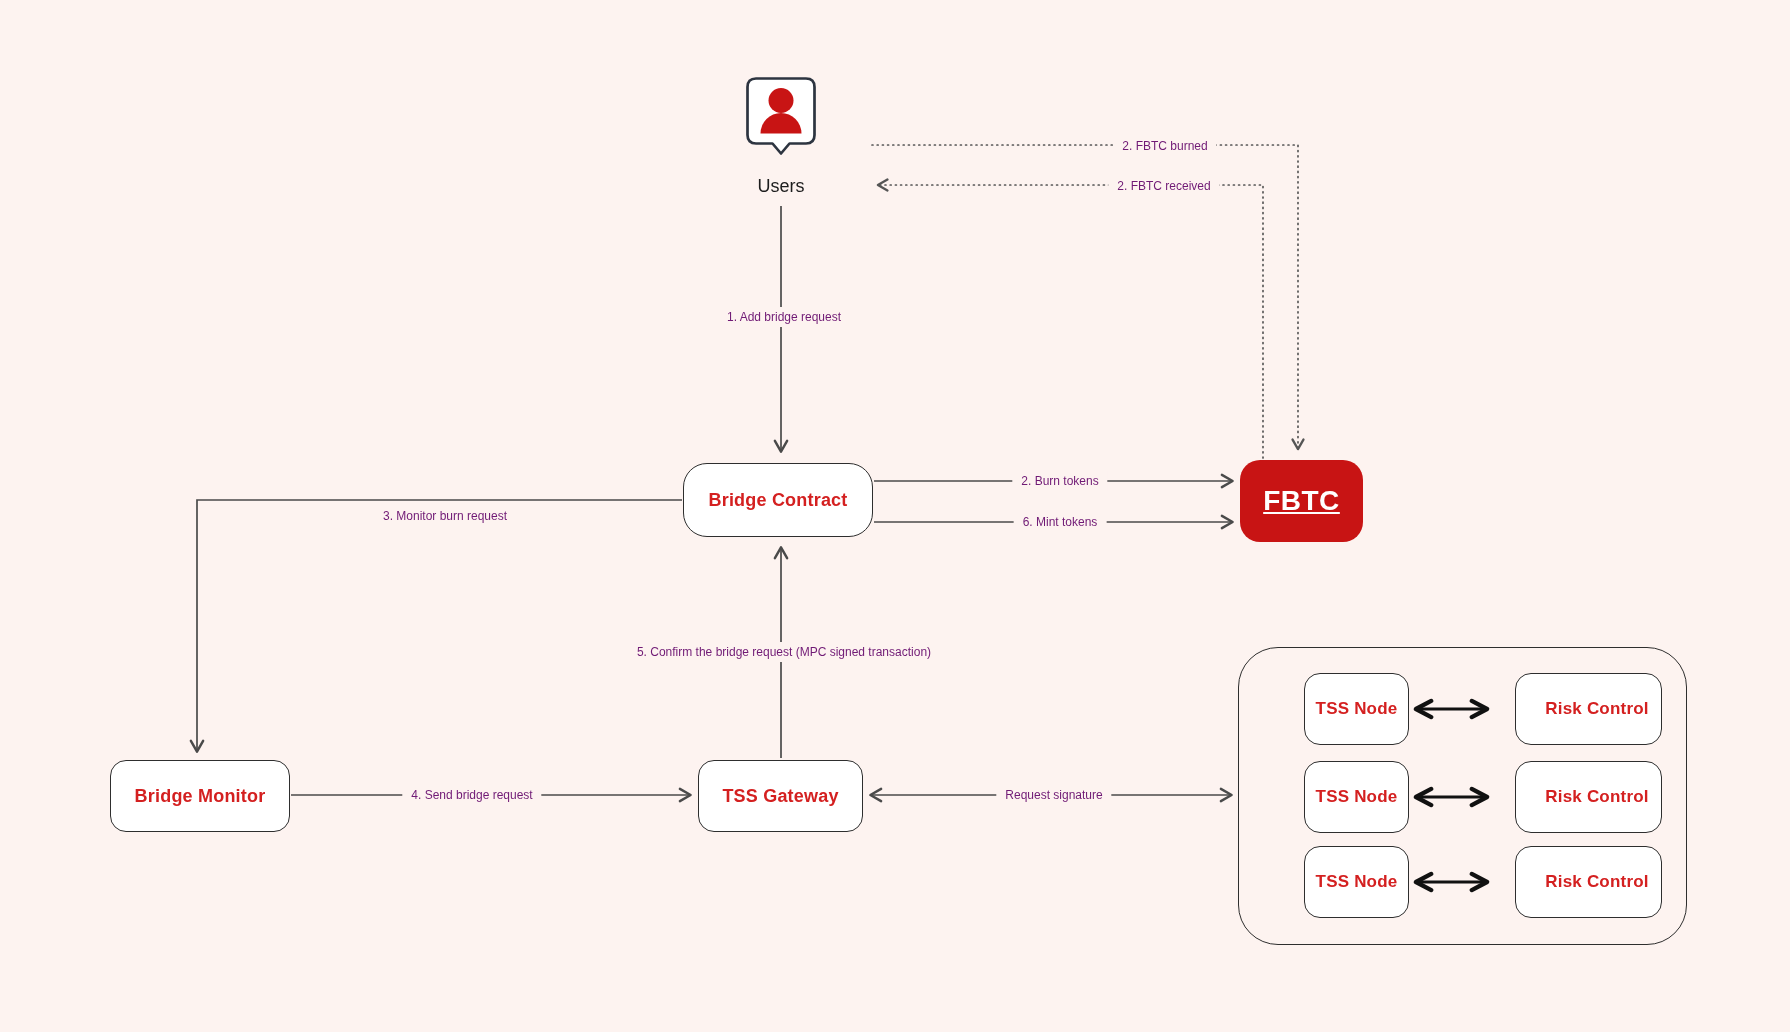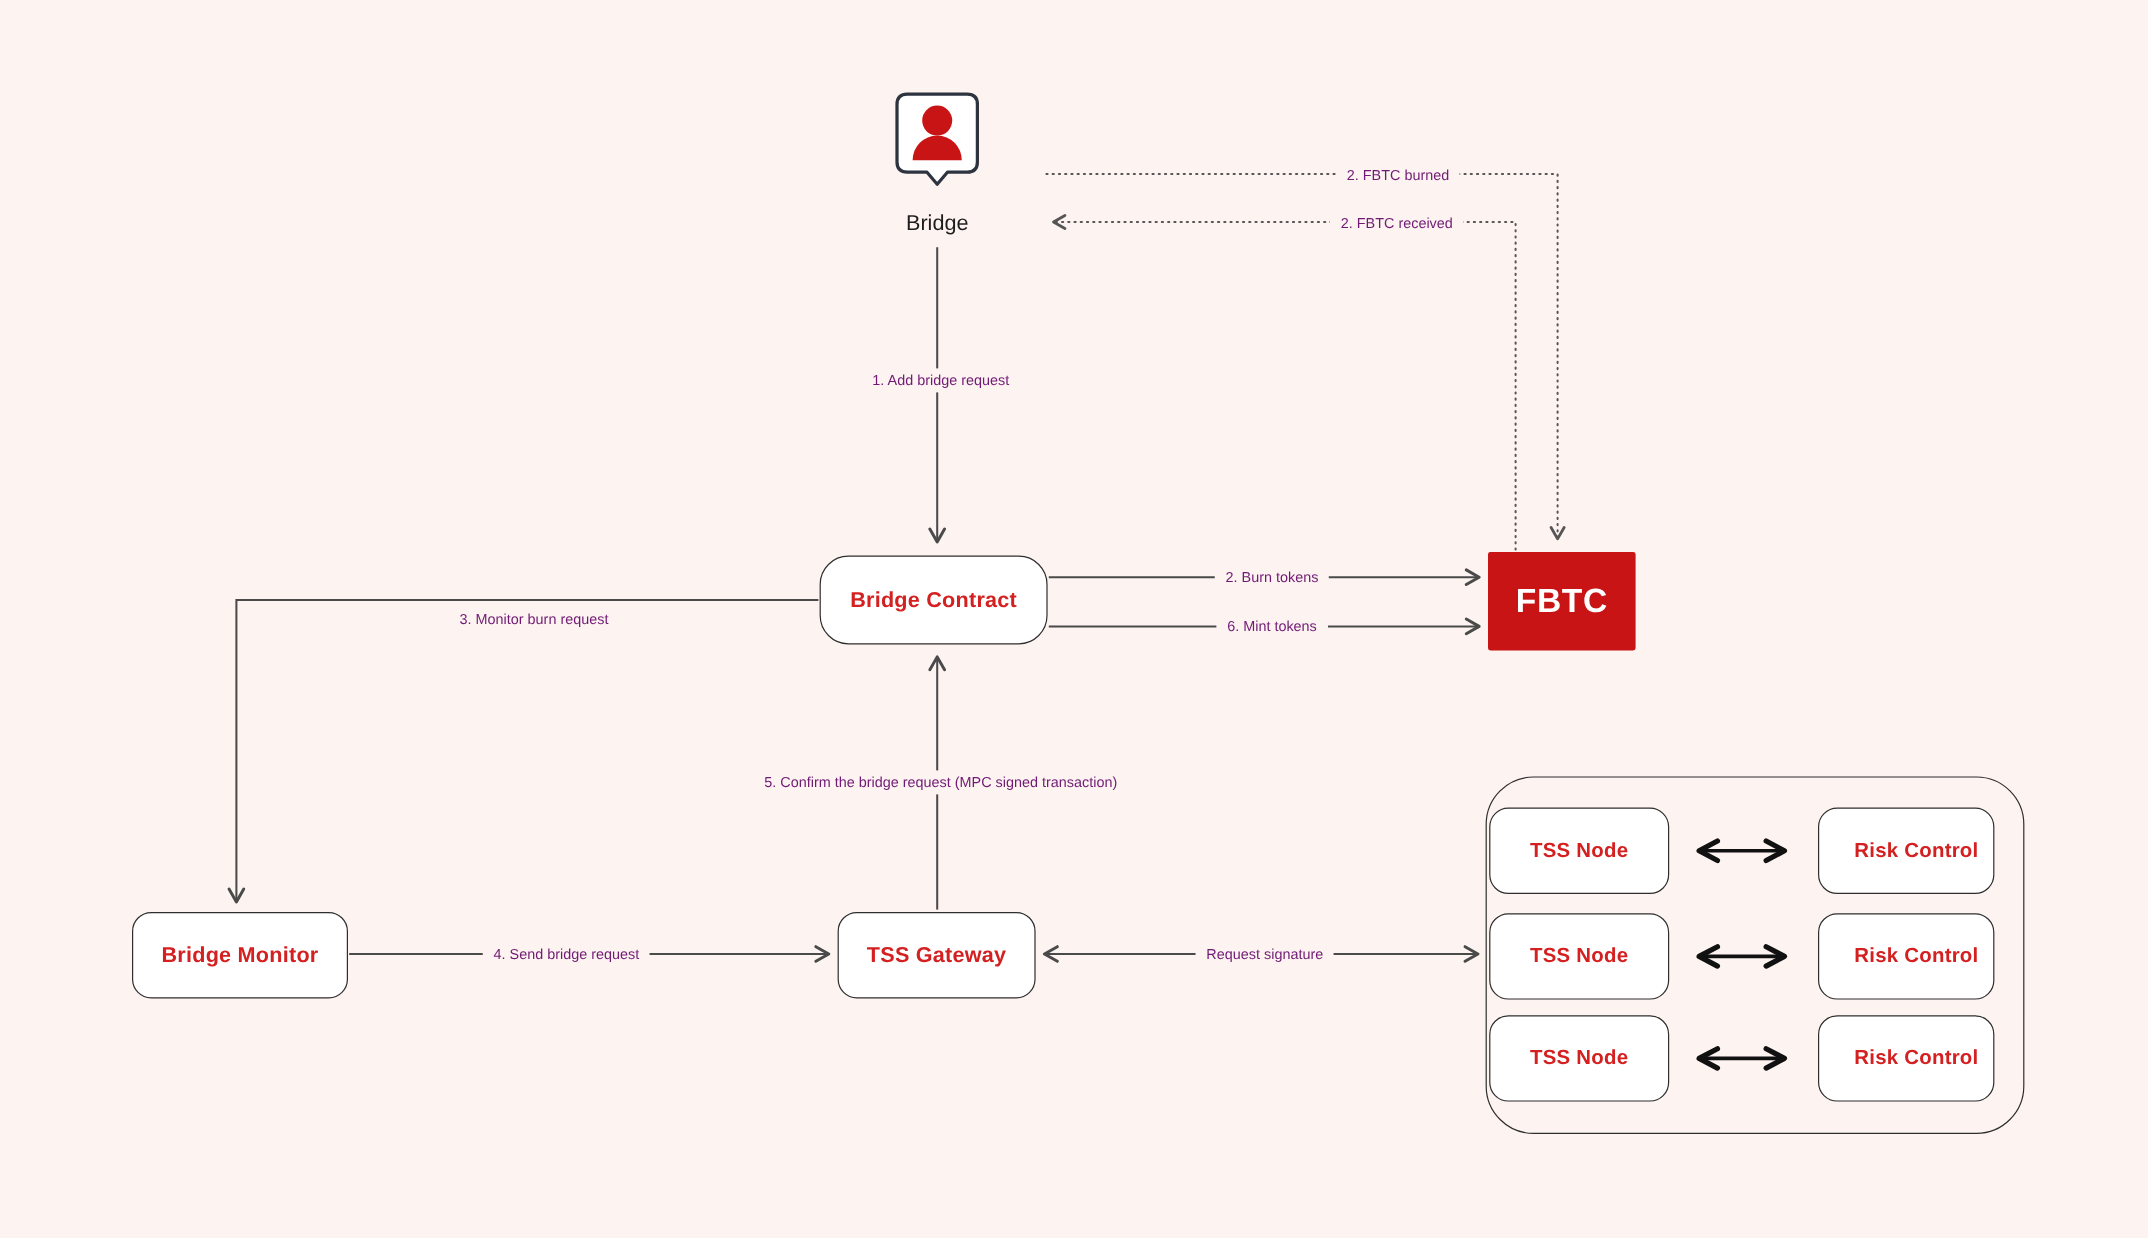--- a/index.html
+++ b/index.html
@@ -10,29 +10,29 @@
   #wires{position:absolute;left:0;top:0;z-index:1;}
   .node{
     position:absolute;z-index:2;background:#ffffff;border:1.6px solid #2e2e2e;
     border-radius:16px;display:flex;align-items:center;justify-content:center;
     font-weight:bold;color:#d42020;font-size:18px;letter-spacing:0.2px;
     box-sizing:border-box;white-space:nowrap;
   }
   .node-bridge-contract{left:683px;top:463px;width:190px;height:74px;border-radius:24px;}
   .node-fbtc{
     left:1240px;top:460px;width:123px;height:82px;background:#c81414;border:none;
-    border-radius:2px;color:#ffffff;font-size:28px;letter-spacing:0.5px;
+    border-radius:20px;color:#ffffff;font-size:28px;letter-spacing:0.5px;text-decoration:underline;
   }
   .node-bridge-monitor{left:110px;top:760px;width:180px;height:72px;}
   .node-tss-gateway{left:698px;top:760px;width:165px;height:72px;}
   .mpc-container{
     position:absolute;z-index:2;left:1238px;top:647px;width:449px;height:298px;
     border:1.7px solid #2e2e2e;border-radius:40px;background:transparent;box-sizing:border-box;
   }
-  .node-tss{left:1241px;width:150px;height:72px;font-size:17px;}
+  .node-tss{left:1304px;width:105px;height:72px;font-size:17px;}
   .node-risk{left:1515px;width:147px;height:72px;font-size:17px;padding-left:17px;}
   .row1{top:673px;} .row2{top:761px;} .row3{top:846px;}
   .edge-label{
     position:absolute;z-index:3;transform:translate(-50%,-50%);
     background:#fdf3f0;padding:3px 9px;font-size:12px;color:#701a75;
     white-space:nowrap;
   }
   .plain-label{
     position:absolute;z-index:3;transform:translate(-50%,-50%);
     font-size:18px;color:#1d1d1d;white-space:nowrap;
@@ -73,21 +73,21 @@
     <path d="M1417,882 L1486,882" fill="none" stroke="#111111" stroke-width="3" marker-start="url(#chevBlack)" marker-end="url(#chevBlack)"></path>
   </svg>
 
   <div class="users-icon-wrap">
     <svg width="72" height="82" viewBox="0 0 72 82">
       <path d="M11,2.5 H61 Q69.5,2.5 69.5,11 V59 Q69.5,67.5 61,67.5 H44.5 L36,77.5 L27.5,67.5 H11 Q2.5,67.5 2.5,59 V11 Q2.5,2.5 11,2.5 Z" fill="#ffffff" stroke="#2d3440" stroke-width="2.7" stroke-linejoin="round"></path>
       <circle cx="36" cy="24.5" r="12.5" fill="#c81414"></circle>
       <path d="M15.5,57.5 a20.5,20.5 0 0 1 41,0 Z" fill="#c81414"></path>
     </svg>
   </div>
-  <div class="plain-label" style="left:781px;top:186px;">Bridge</div>
+  <div class="plain-label" style="left:781px;top:186px;">Users</div>
 
   <div class="node node-bridge-contract">Bridge Contract</div>
   <div class="node node-fbtc">FBTC</div>
   <div class="node node-bridge-monitor">Bridge Monitor</div>
   <div class="node node-tss-gateway">TSS Gateway</div>
 
   <div class="mpc-container"></div>
   <div class="node node-tss row1">TSS Node</div>
   <div class="node node-tss row2">TSS Node</div>
   <div class="node node-tss row3">TSS Node</div>

